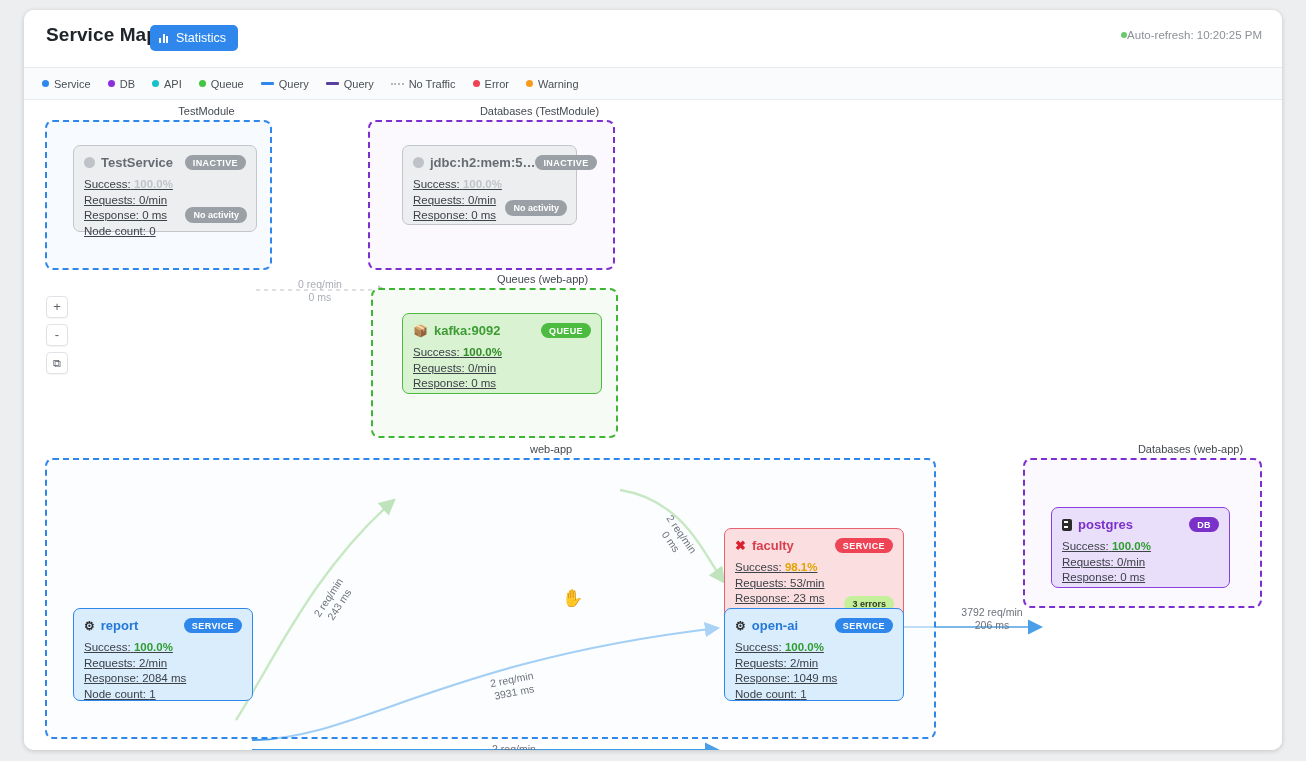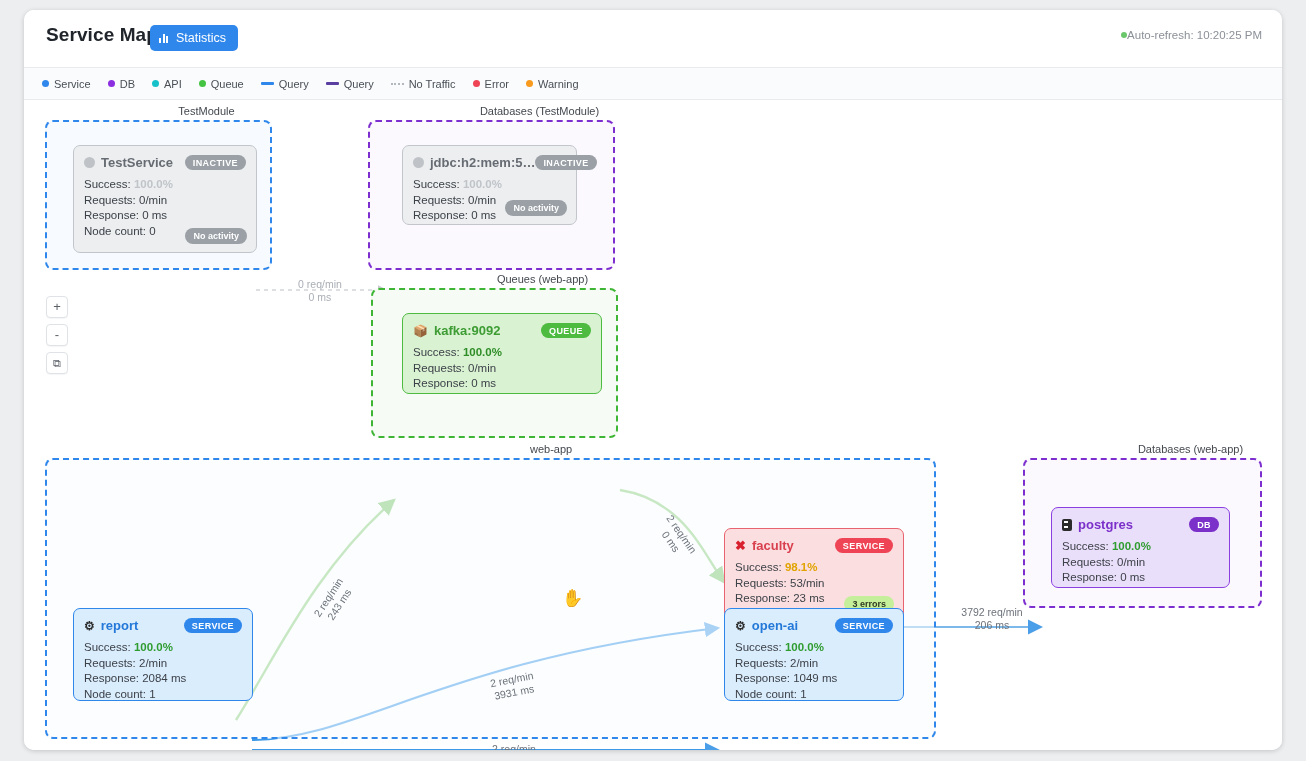--- a/index.html
+++ b/index.html
@@ -85,21 +85,21 @@
     font-size:11px; color:#43484f; background:#fff; padding:0 5px; white-space:nowrap;margin-left:48px;
   }
   
   .node{position:absolute;border-radius:7px;box-sizing:border-box;cursor:pointer;}
   .node .nrow{display:flex;align-items:center;justify-content:space-between;}
   .node .nname{font-size:13px;font-weight:700;display:flex;align-items:center;gap:6px;}
   .badge{
     font-size:9px;font-weight:700;letter-spacing:.4px;
     border-radius:9px;padding:2.5px 8px;color:#fff;white-space:nowrap;
   }
-  .metrics{font-size:11.5px;color:#3d4148;line-height:15.5px;margin-top:7px;}
+  .metrics{font-size:11.5px;color:#3d4148;line-height:15.5px;margin-top:7px;text-decoration:underline;}
   .metrics b{font-weight:700;}
   .footer-badge{
     position:absolute;right:9px;bottom:8px;
     font-size:9px;font-weight:700;border-radius:9px;padding:3px 8px;
   }
   .edge-label{
     position:absolute; font-size:10.5px; color:#6d727a; text-align:center;
     line-height:13px; white-space:nowrap; pointer-events:none;
   }
   .edge-label.muted{color:#a9aeb5;}
@@ -213,21 +213,21 @@
     </div>
 
     <div class="group" style="left:21px;top:358px;width:887px;height:277px;border:2.5px dashed #2f87eb;background:rgba(247,251,255,.55);">
       <span class="group-label" style="left:430px;transform:none;">web-app</span>
     </div>
 
     <div class="group" style="left:999px;top:358px;width:235px;height:146px;border:2.5px dashed #7d2ecf;background:#fbf8fe;">
       <span class="group-label">Databases (web-app)</span>
     </div>
 
-    <div class="node" style="left:49px;top:45px;width:184px;height:108px;background:#eceef0;border:1px solid #c2c6cb;padding:9px 10px;">
+    <div class="node" style="left:49px;top:45px;width:184px;height:87px;background:#eceef0;border:1px solid #c2c6cb;padding:9px 10px;">
       <div class="nrow">
         <span class="nname" style="color:#676c73;">
           <span style="width:11px;height:11px;border-radius:50%;background:#bfc3c8;display:inline-block;"></span>
           <span>TestService</span>
         </span>
         <span class="badge" style="background:#9aa0a6;">INACTIVE</span>
       </div>
       <div class="metrics">
         <div><span>Success:</span> <span style="color:#c0c4c9;font-weight:700;">100.0%</span></div>
         <div><span>Requests:</span> <span>0/min</span></div>

